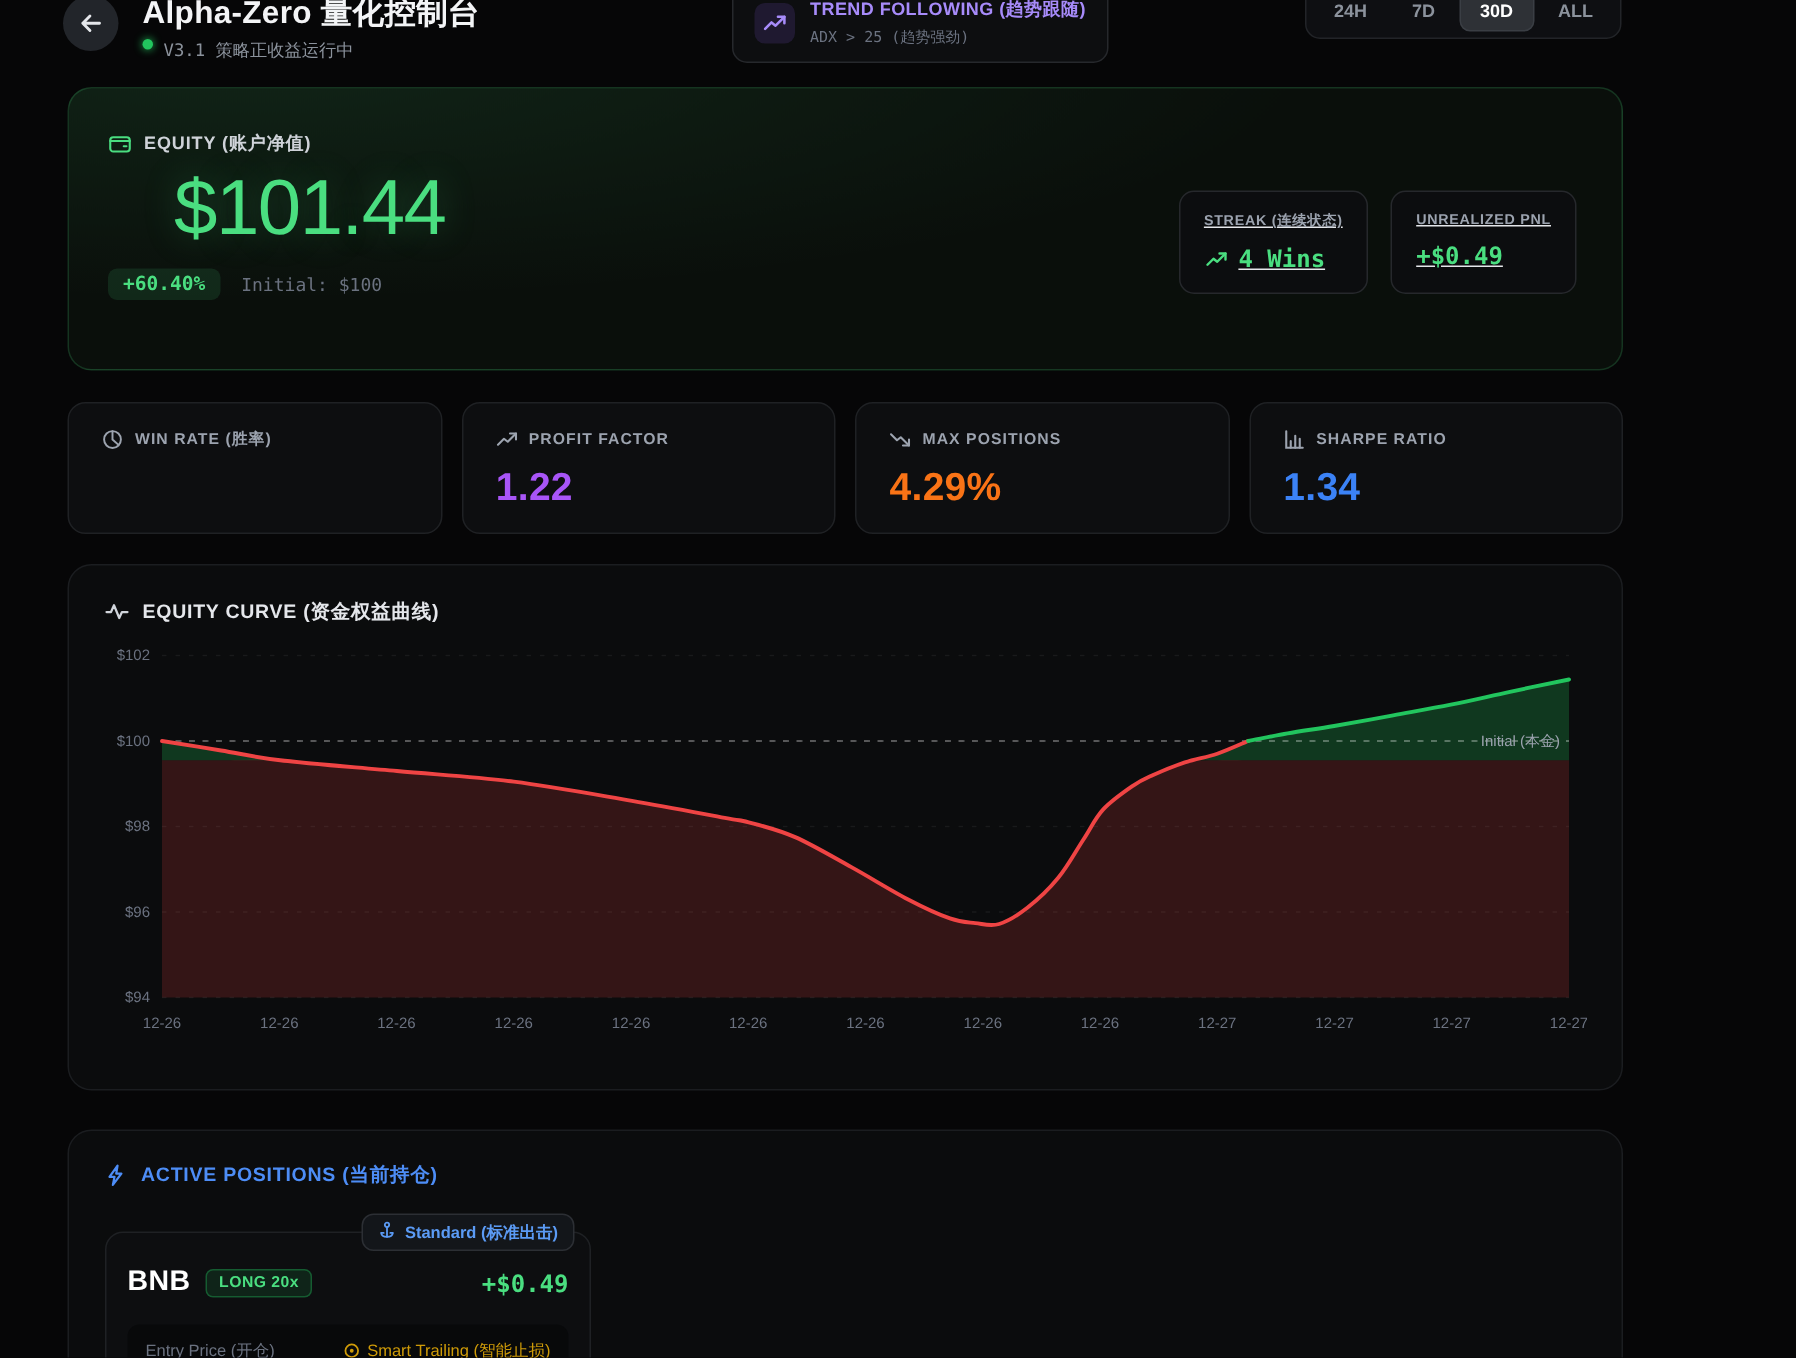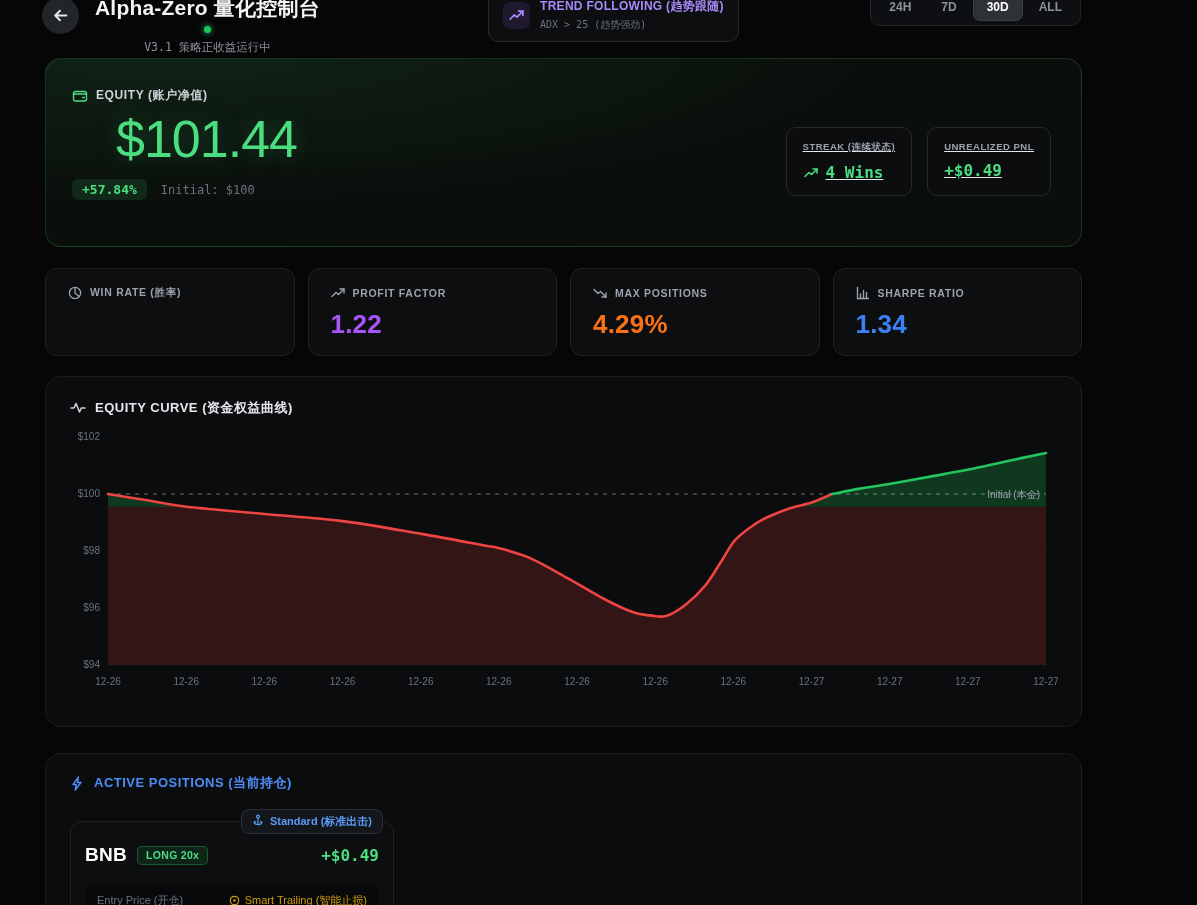--- a/index.html
+++ b/index.html
@@ -8,21 +8,21 @@
     background:#060607; color:#e5e7eb;
     font-family:"Liberation Sans","DejaVu Sans",sans-serif;
     position:relative;
   }
 
   
   .back-btn { position:absolute; left:42px; top:-3px; width:37px; height:37px; border-radius:50%;
     background:#22252a; display:flex; align-items:center; justify-content:center; cursor:pointer; }
   .title-block { position:absolute; left:95px; top:-6px; }
   .title-block h1 { font-size:21px; font-weight:700; color:#f3f4f6; letter-spacing:.2px; }
-  .sub-row { display:flex; align-items:center; gap:7px; margin-top:4px;flex-direction:column; }
+  .sub-row { display:flex; align-items:flex-start; gap:7px; margin-top:4px; }
   .status-dot { width:7px; height:7px; border-radius:50%; background:#22c55e; box-shadow:0 0 6px #22c55e; }
   .sub-row span { font-size:11.5px; color:#8b929c; font-family:"DejaVu Sans Mono",monospace; }
 
   .strategy-badge { position:absolute; left:488px; top:-12px; display:flex; align-items:center; gap:10px;
     background:#0d0e10; border:1px solid #26282c; border-radius:10px; padding:9px 14px; }
   .strategy-icon-box { width:27px; height:27px; border-radius:7px; background:rgba(139,92,246,.14);
     display:flex; align-items:center; justify-content:center; }
   .strategy-name { font-size:12px; font-weight:700; color:#a78bfa; letter-spacing:.3px; }
   .strategy-cond { font-size:10px; color:#6b7280; margin-top:3px; font-family:"DejaVu Sans Mono",monospace; }
 
@@ -139,21 +139,21 @@
         <svg width="16" height="16" viewBox="0 0 16 16" fill="none" stroke="#4ade80" stroke-width="1.4" stroke-linecap="round" stroke-linejoin="round">
             <rect x="1.5" y="3.5" width="13" height="9.5" rx="2"></rect>
             <path d="M1.5 6h13"></path>
             <path d="M10.5 9.5h1.8"></path>
           </svg>
       </span>
       <span class="lbl">EQUITY (账户净值)</span>
     </div>
     <div class="equity-value">$101.44</div>
     <div class="equity-meta">
-      <span class="chg-badge">+57.84%</span>
+      <span class="chg-badge">+60.40%</span>
       <span class="initial-txt">Initial: $100</span>
     </div>
     <div class="side-boxes">
       <div class="side-box">
         <div class="s-lbl">STREAK (连续状态)</div>
         <div class="s-val">
           <span class="icon">
             <svg width="16" height="14" viewBox="0 0 14 14" fill="none" stroke="#4ade80" stroke-width="1.6" stroke-linecap="round" stroke-linejoin="round">
                 <path d="M1 10.5 5 6.5l2.5 2L13 3"></path>
                 <path d="M9 3h4v4"></path>

